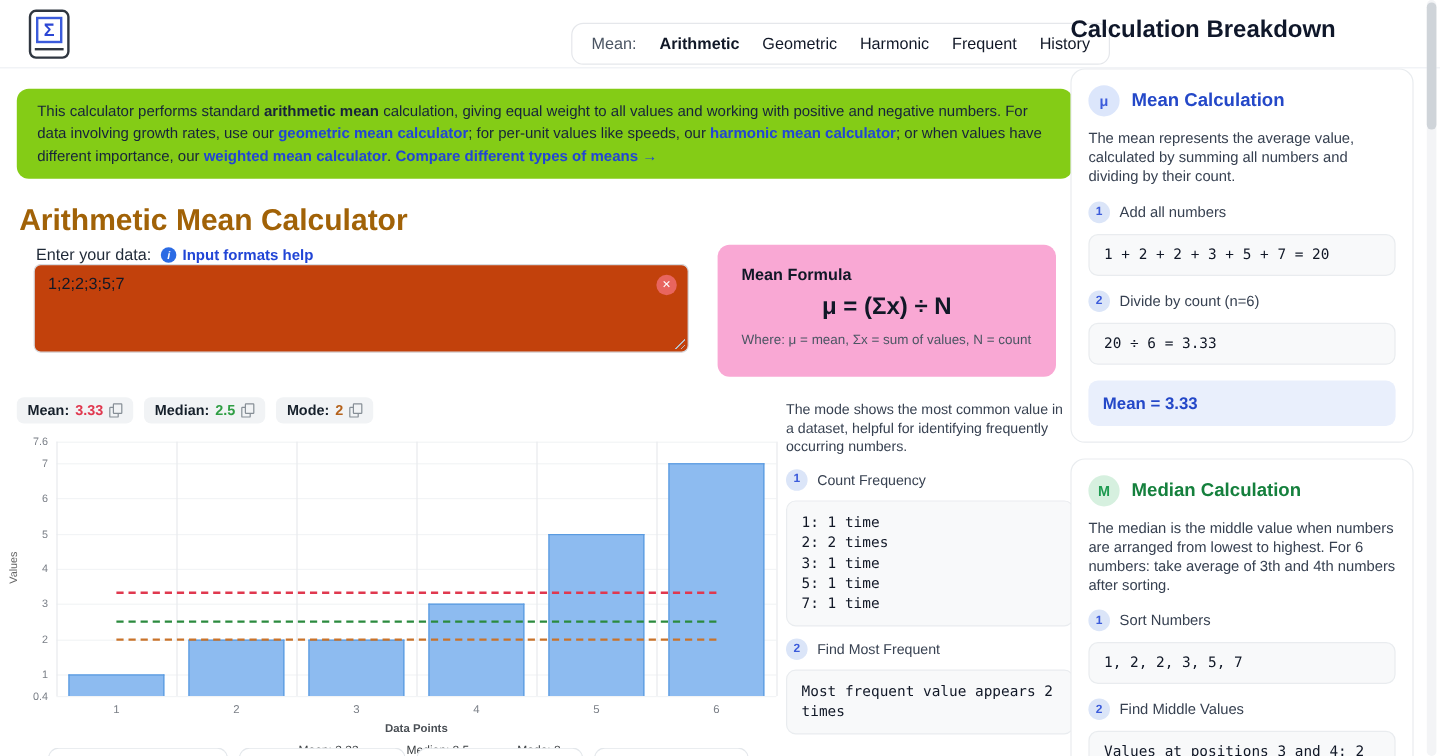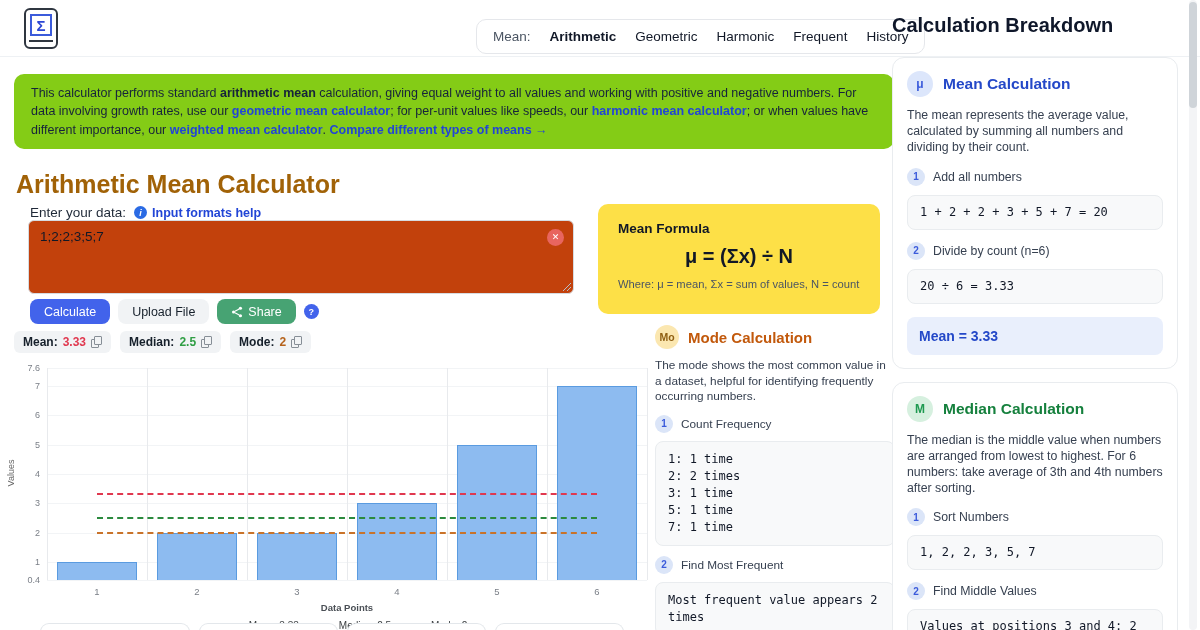--- a/index.html
+++ b/index.html
@@ -58,21 +58,21 @@
   .refline { position:absolute; border-top:2px dashed; }
   .ylab { position:absolute; left:-16px; top:112px; font-size:9px; color:#666; transform:rotate(-90deg); }
   .xlab { position:absolute; font-size:9.5px; font-weight:600; color:#4a4f55; transform:translateX(-50%); }
   .legend { position:absolute; display:flex; justify-content:center; gap:18px; }
   .legend-item { display:flex; align-items:center; gap:6px; font-size:10px; color:#3c4043; }
   .legend-dash { width:16px; border-top:2px dashed; }
 
   .stat-stub { position:absolute; top:623px; height:12px; background:#fff; border:1px solid #e3e7eb; border-bottom:none; border-radius:9px 9px 0 0; }
 
   
-  .formula-panel { position:absolute; left:598px; top:204px; width:282px; height:110px; background:#fde047; border-radius:10px; padding:17px 20px; }
+  .formula-panel { position:absolute; left:598px; top:204px; width:282px; height:110px; background:#f9a8d4; border-radius:10px; padding:17px 20px; }
   .formula-panel h3 { font-size:13.5px; font-weight:700; color:#111827; }
   .formula-panel .formula { text-align:center; font-size:20px; font-weight:700; color:#111827; margin:9px 0 10px; }
   .formula-panel .where { font-size:11.2px; color:#4b5563; }
 
   
   .step-row { display:flex; align-items:center; gap:8px; }
   .step-num { width:18px; height:18px; border-radius:50%; background:#dbe5f8; color:#3b5bdb; font-size:10px; font-weight:700; display:flex; align-items:center; justify-content:center; flex:none; }
   .code-block { background:#f8f9fa; border:1px solid #e9ecef; border-radius:8px; padding:9px 12px; font-family:"DejaVu Sans Mono", monospace; color:#111827; }
 
   
@@ -135,36 +135,20 @@
       <span class="info-icon">i</span>
       <span>Input formats help</span>
     </a>
   </div>
   <div class="data-entry">
     <textarea style="">1;2;2;3;5;7</textarea>
     <button class="clear-btn">✕</button>
     <div class="resize-handle"></div>
   </div>
 
-  <div class="btn-row">
-    <button class="btn btn-calc">Calculate</button>
-    <button class="btn btn-upload">Upload File</button>
-    <button class="btn btn-share">
-      <span style="display:flex;">
-        <svg width="12" height="12" viewBox="0 0 16 16">
-            <circle cx="12.6" cy="3" r="2.1" fill="#fff"></circle>
-            <circle cx="3.4" cy="8" r="2.1" fill="#fff"></circle>
-            <circle cx="12.6" cy="13" r="2.1" fill="#fff"></circle>
-            <path d="M5.2 7l5.8-3M5.2 9l5.8 3" stroke="#fff" stroke-width="1.5"></path>
-          </svg>
-      </span>
-      <span>Share</span>
-    </button>
-    <button class="btn-help">?</button>
-  </div>
 
   <div class="results-row" id="results-row">
       <div class="result-pill">
         <span class="lbl">Mean:</span>
         <span class="val" style="color: rgb(224, 56, 79);">3.33</span>
         <span class="copy-icon"></span>
       </div>
       <div class="result-pill">
         <span class="lbl">Median:</span>
         <span class="val" style="color: rgb(47, 158, 68);">2.5</span>
@@ -241,24 +225,20 @@
   <div class="stat-stub" style="left:347px;width:139px;"></div>
   <div class="stat-stub" style="left:495px;width:129px;"></div>
 
   <div class="formula-panel">
     <h3>Mean Formula</h3>
     <div class="formula">μ = (Σx) ÷ N</div>
     <div class="where">Where: μ = mean, Σx = sum of values, N = count</div>
   </div>
 
   <div class="mode-panel">
-    <div class="mode-head">
-      <span class="mode-badge">Mo</span>
-      <h2>Mode Calculation</h2>
-    </div>
     <p class="mode-desc">The mode shows the most common value in a dataset, helpful for identifying frequently occurring numbers.</p>
     <div id="mode-steps">
         <div class="step-row">
           <span class="step-num">1</span>
           <span>Count Frequency</span>
         </div>
         <div class="code-block">
           <div>1: 1 time</div>
           <div>2: 2 times</div>
           <div>3: 1 time</div>

